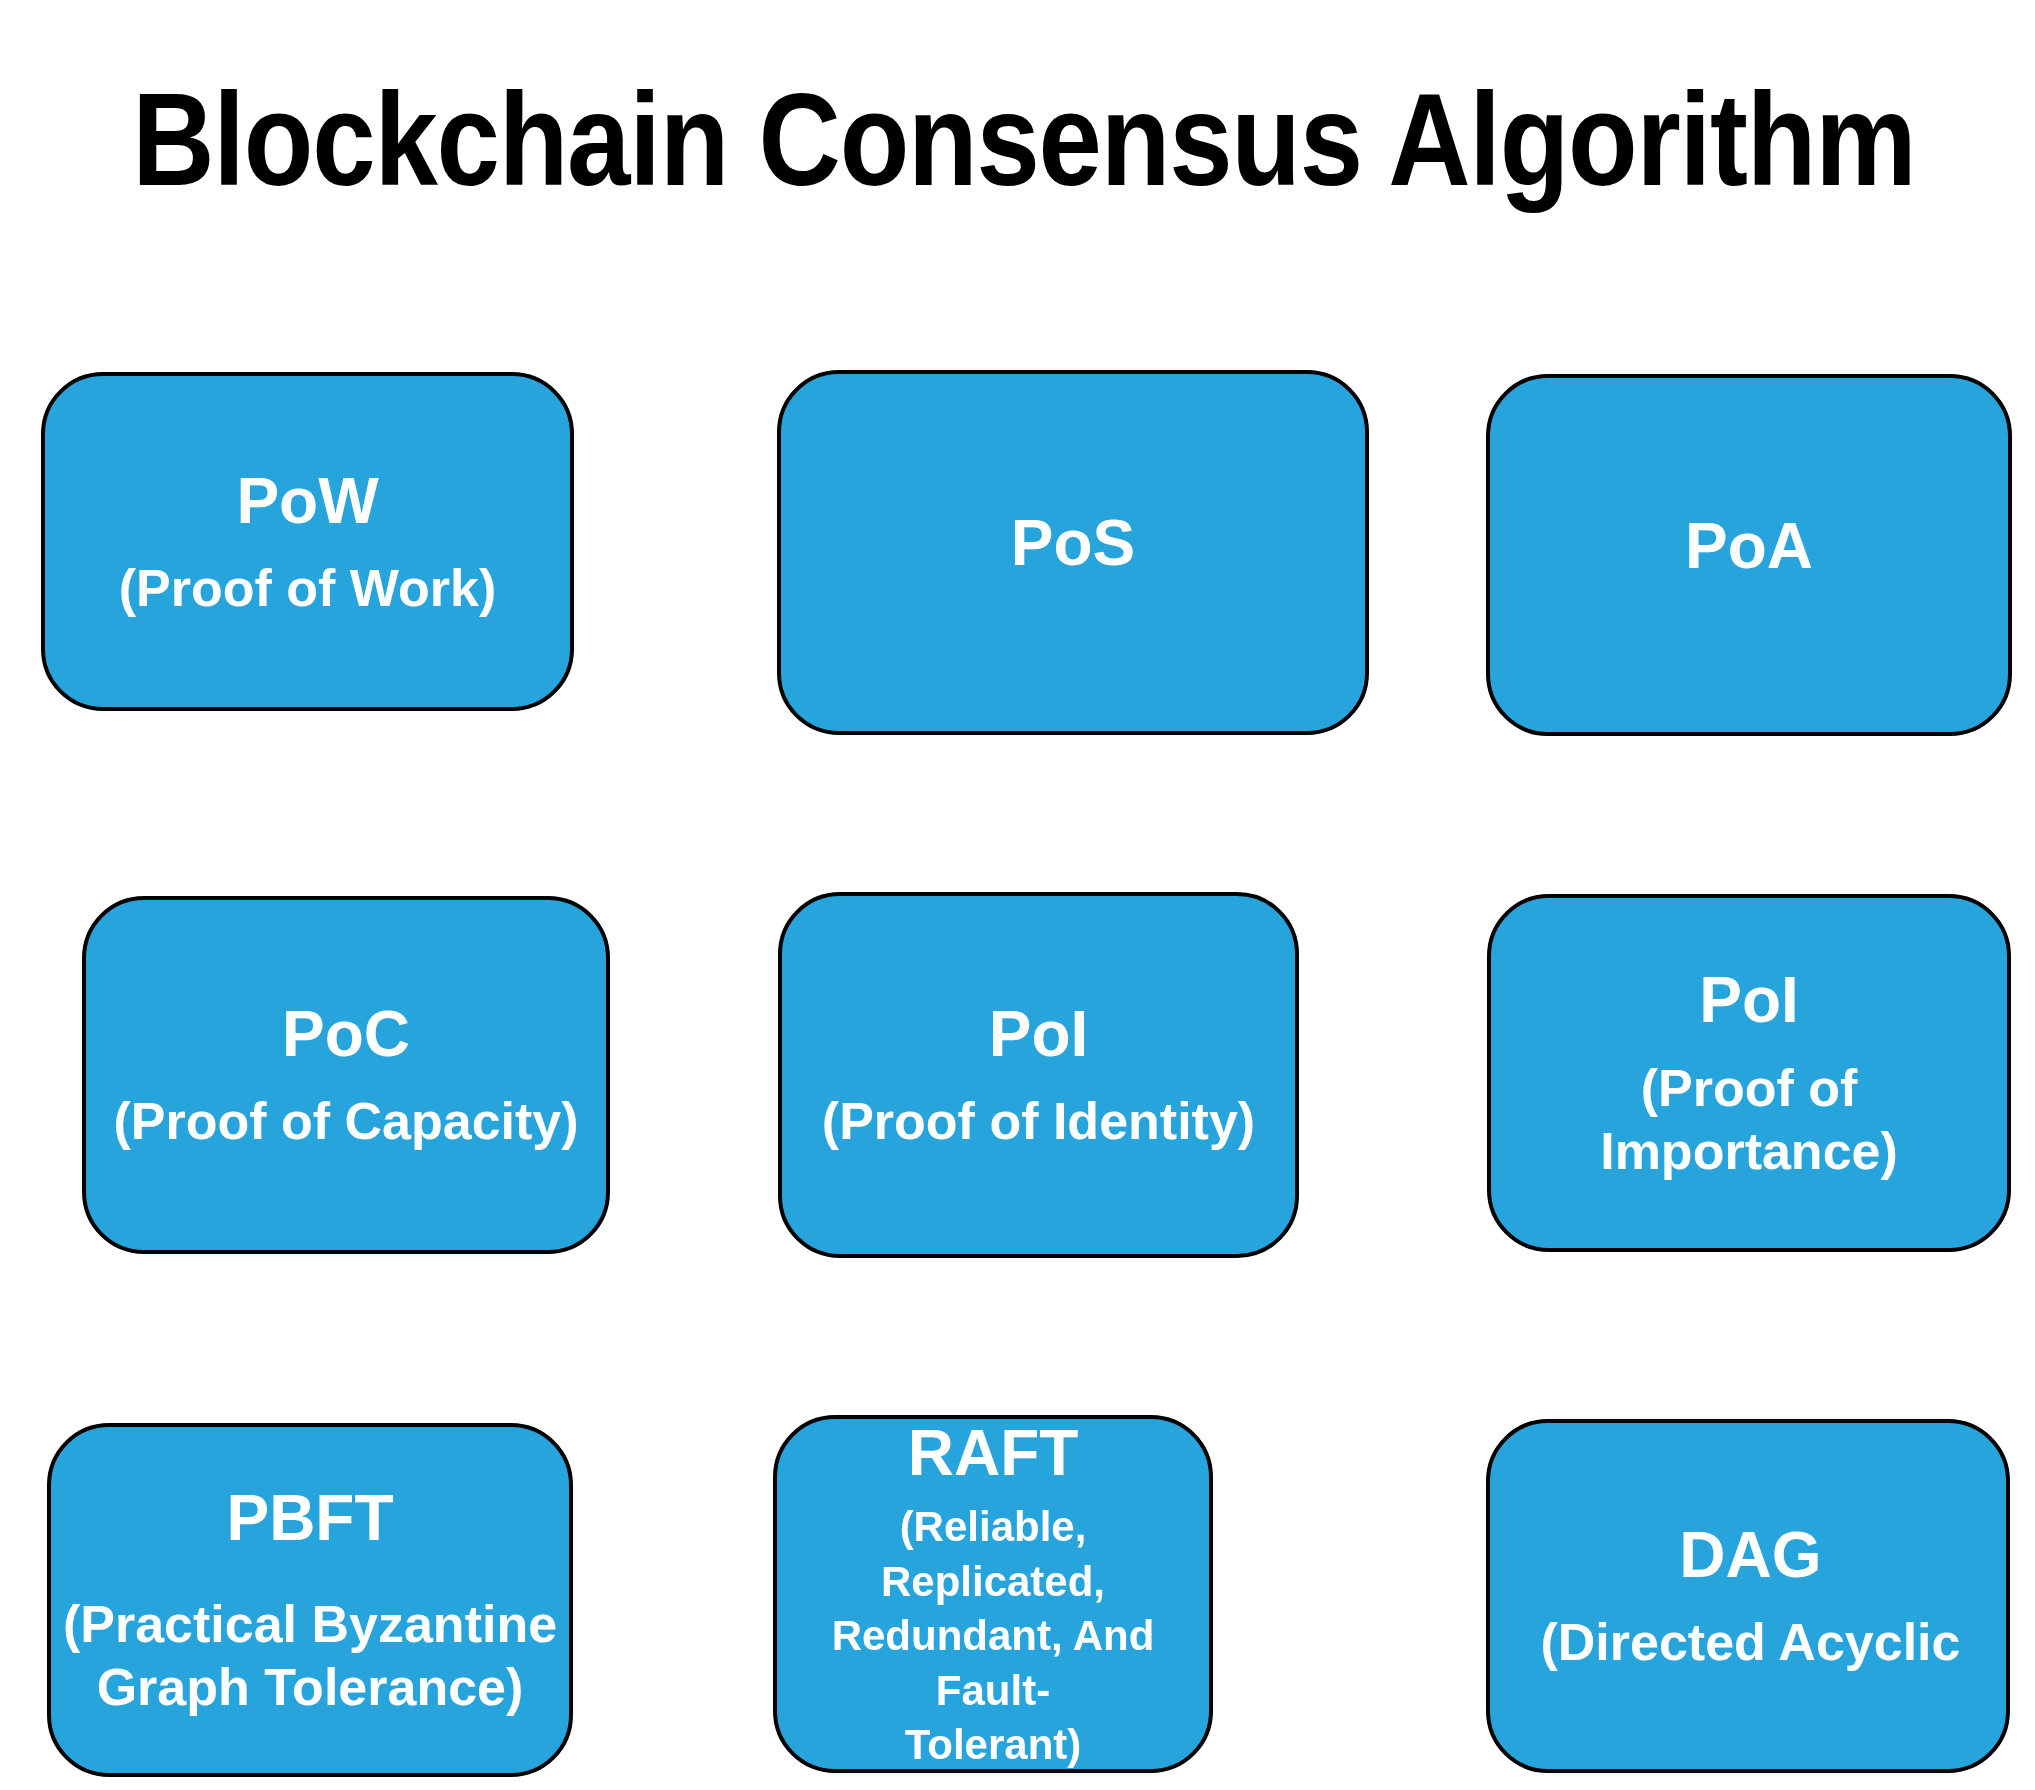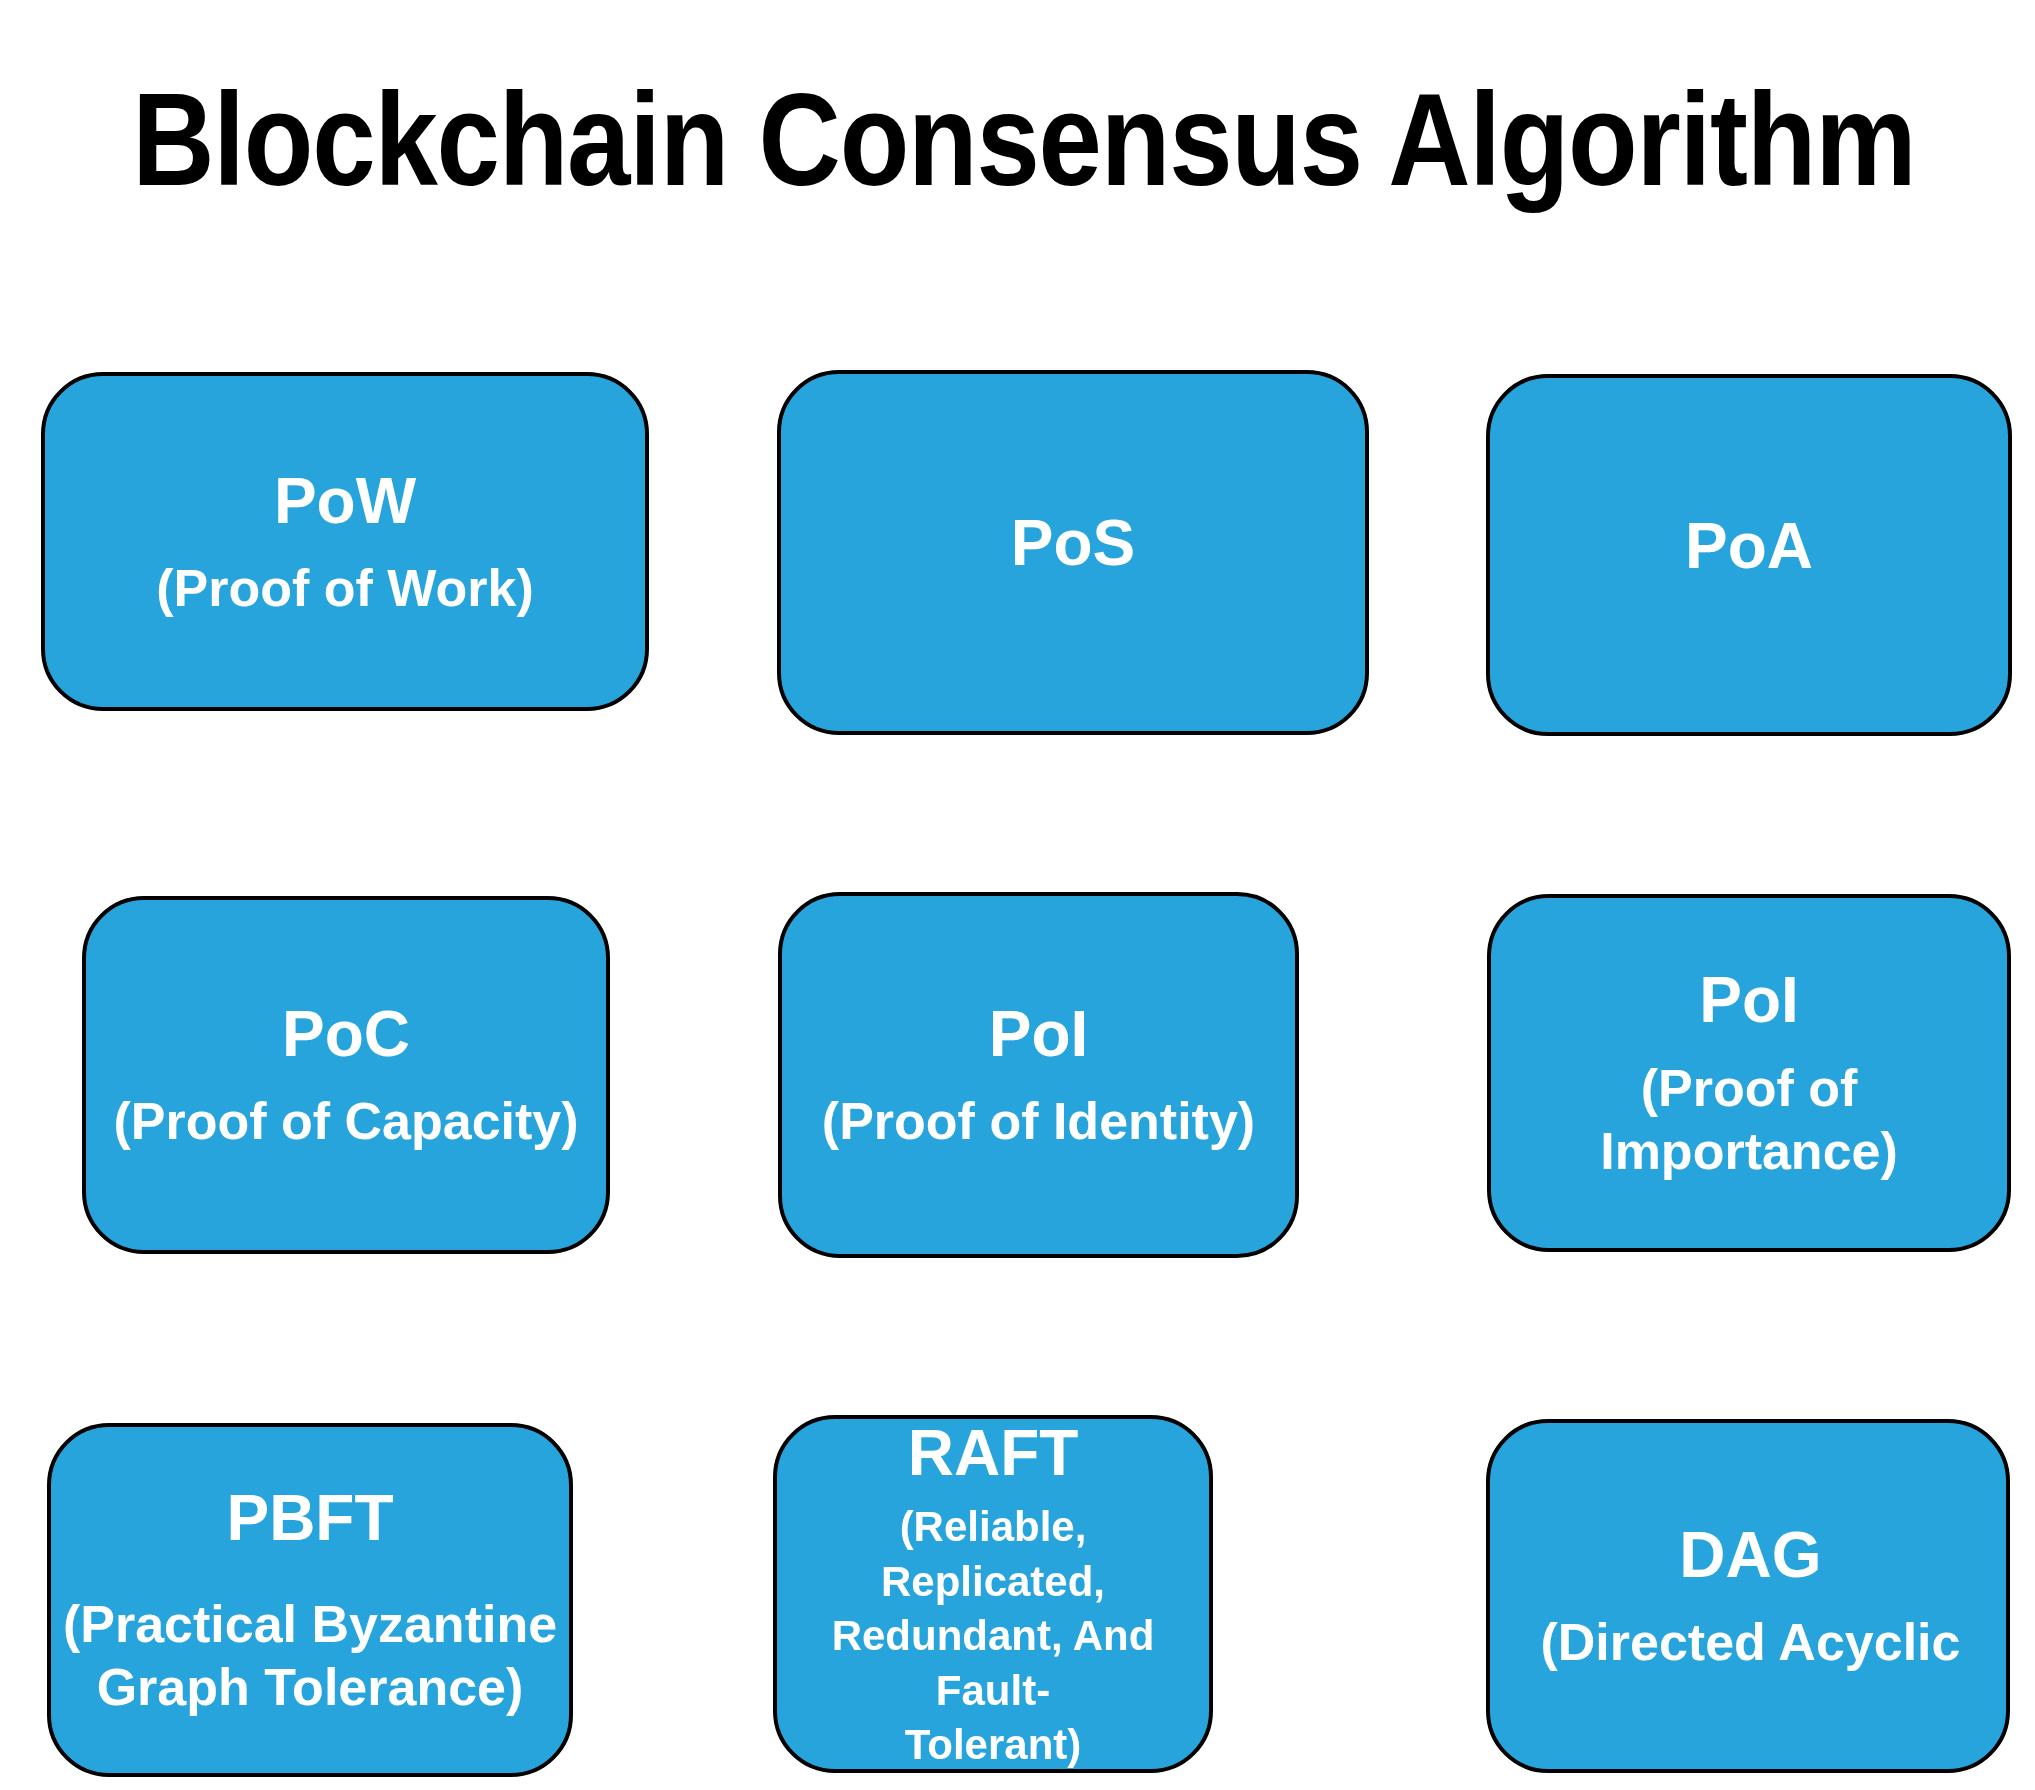--- a/index.html
+++ b/index.html
@@ -64,21 +64,21 @@
     margin-bottom: 8.1px;
   }
 </style>
 </head>
 <body>
 
 <div class="canvas">
 
   <h1 class="title">Blockchain Consensus Algorithm</h1>
 
-  <div class="box" style="left:41px; top:372px; width:608px; height:339px;">
+  <div class="box" style="left:41px; top:372px; width:533px; height:339px;">
     <div class="acronym">PoW</div>
     <div class="subtitle">
       <div>(Proof of Work)</div>
     </div>
   </div>
 
   <div class="box" style="left:777px; top:370px; width:592px; height:365px;align-items:center;">
     <div class="acronym">PoS</div>
   </div>
 

